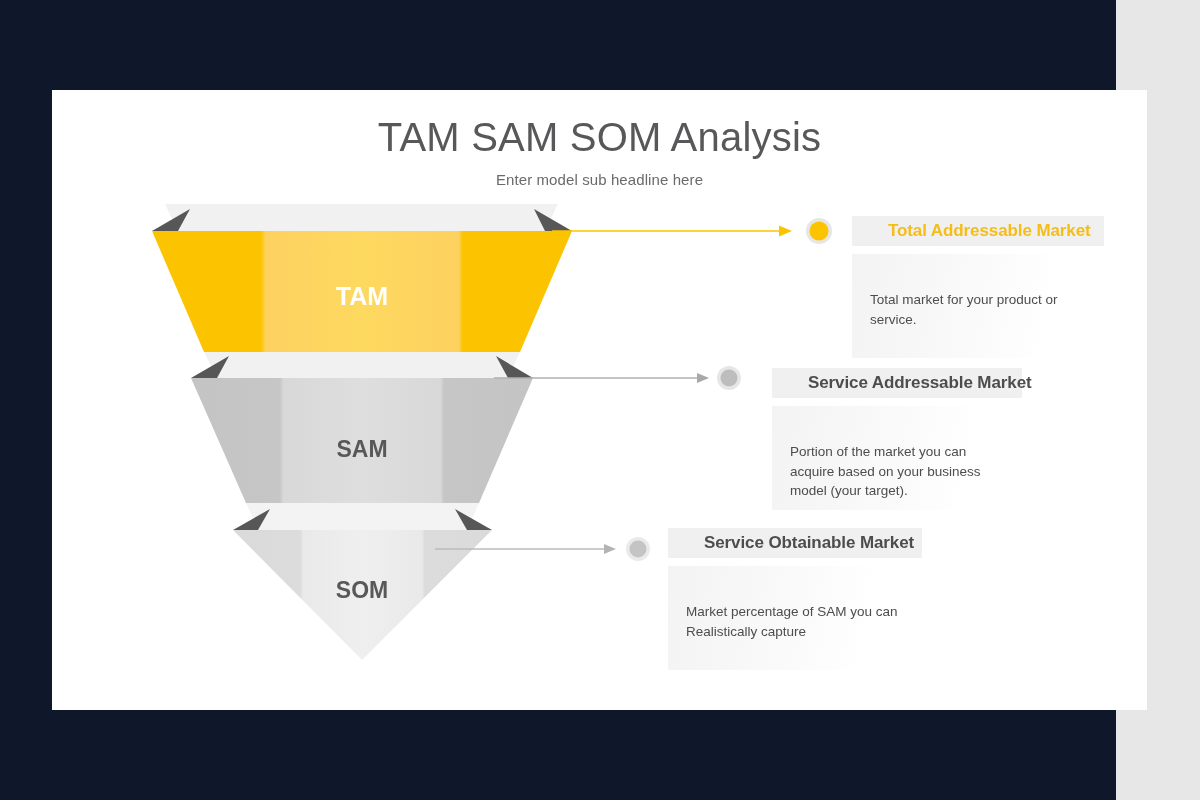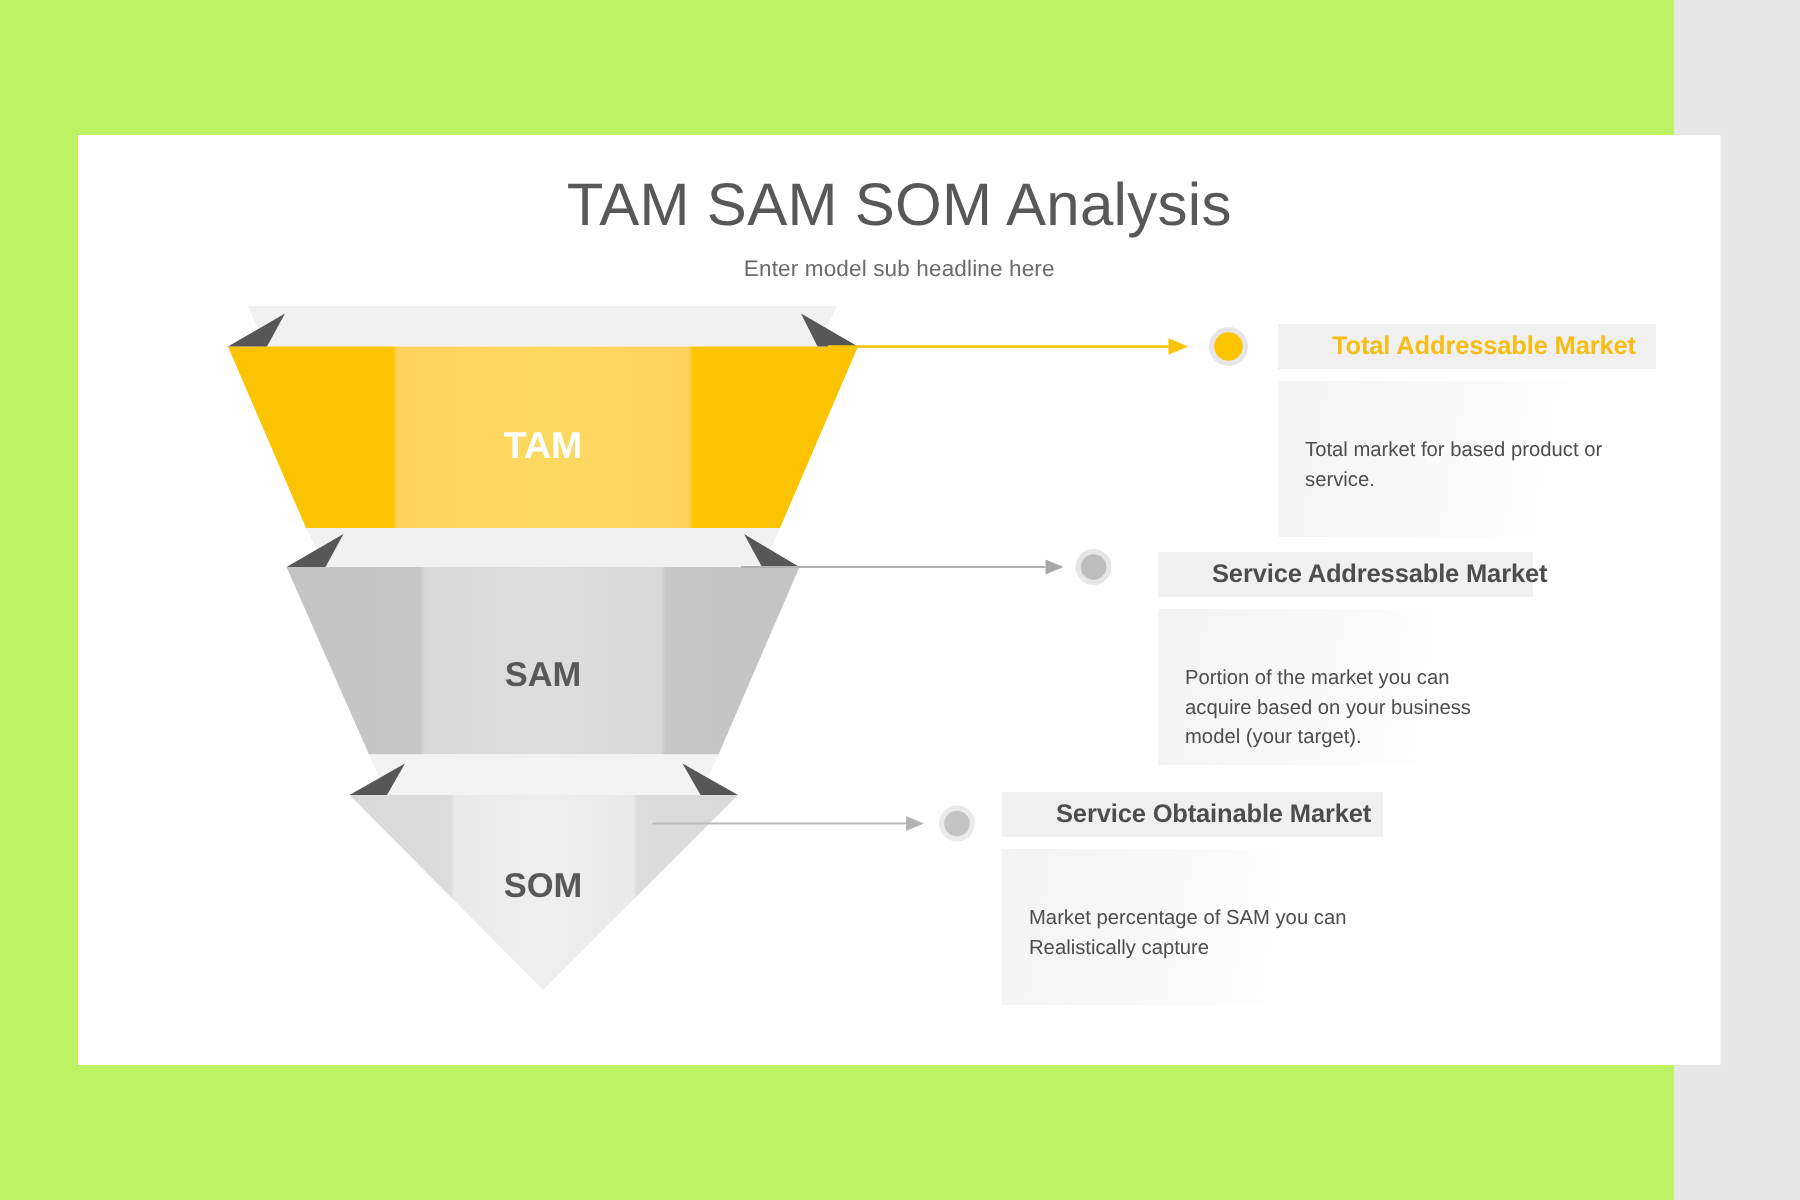--- a/index.html
+++ b/index.html
@@ -6,21 +6,21 @@
   * { box-sizing: border-box; margin: 0; padding: 0; }
   html, body {
     width: 1200px; height: 800px;
     background: #e8e7e8;
     font-family: "Liberation Sans", sans-serif;
     overflow: hidden;
   }
   #page {
     position: relative;
     width: 1116px; height: 800px;
-    background: #bef264;
+    background: #0f172a;
   }
   
   #slide {
     position: absolute;
     left: 52px; top: 90px;
     width: 1095px; height: 620px;
     background: #ffffff;
   }
   
   .title {
@@ -183,21 +183,21 @@
       <g>
         <line x1="383" y1="459" x2="552" y2="459" stroke="#bbbbbb" stroke-width="1.3"></line>
         <polygon points="552,454 564,459 552,464" fill="#b4b4b4"></polygon>
         <circle cx="586" cy="459" r="12" fill="#eaeaea"></circle>
         <circle cx="586" cy="459" r="8.5" fill="#c4c4c4"></circle>
       </g>
     </svg>
 
     <div class="info" id="info-tam">
       <div class="info-title accent">Total Addressable Market</div>
-      <div class="info-body">Total market for based product or service.</div>
+      <div class="info-body">Total market for your product or service.</div>
     </div>
 
     <div class="info" id="info-som">
       <div class="info-title muted">Service Obtainable Market</div>
       <div class="info-body">Market percentage of SAM you can Realistically capture</div>
     </div>
 
     <div class="info" id="info-sam">
       <div class="info-title muted">Service Addressable Market</div>
       <div class="info-body">Portion of the market you can acquire based on your business model (your target).</div>

